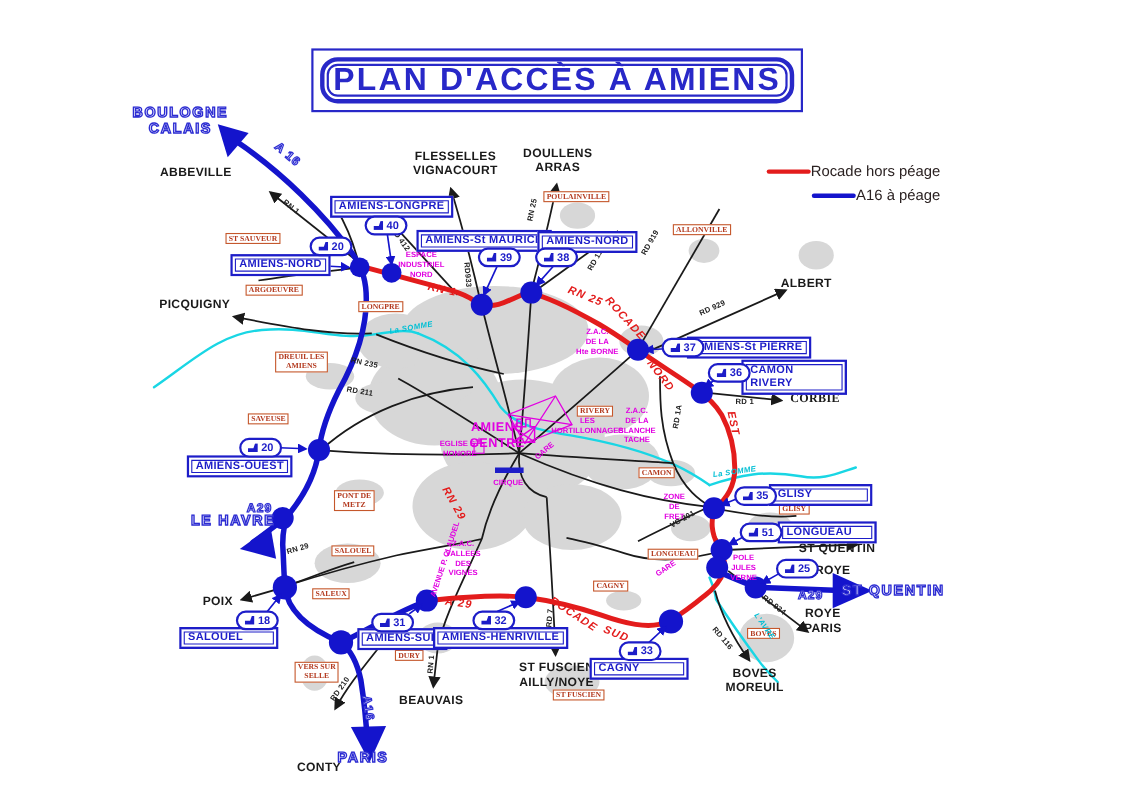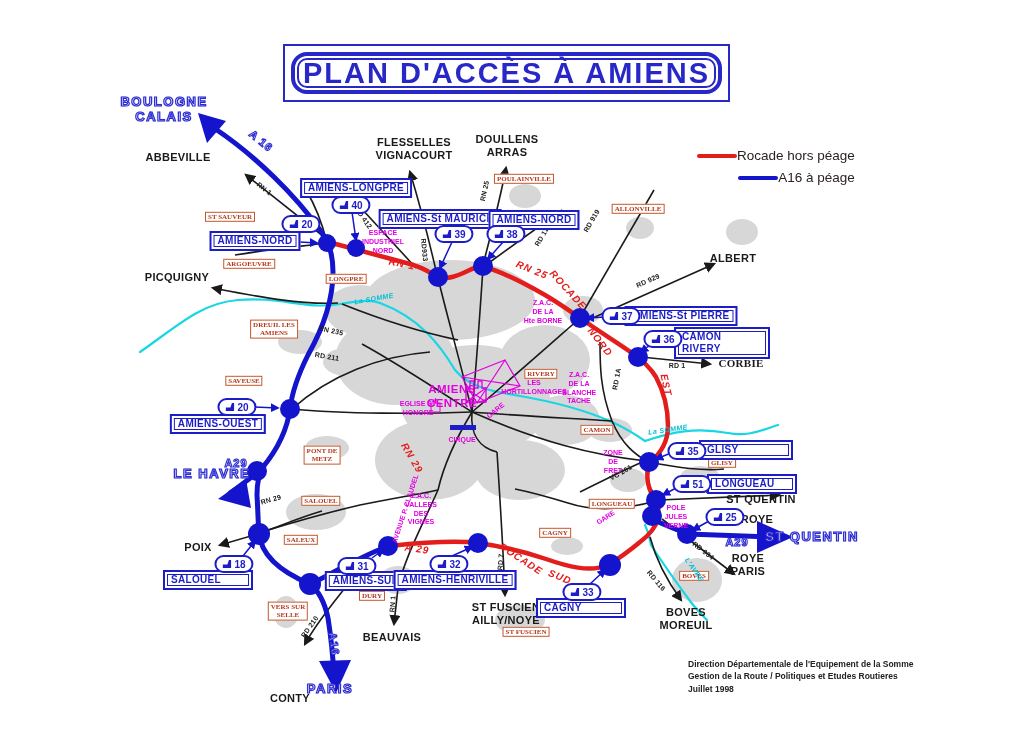--- a/index.html
+++ b/index.html
@@ -409,19 +409,14 @@
   <div class="leg-row">
     <span class="leg-line" id="leg0" style="background: rgb(227, 28, 28);"></span>
     <span class="leg-text">Rocade hors péage</span>
   </div>
   <div class="leg-row">
     <span class="leg-line" id="leg1" style="background: rgb(20, 20, 204);"></span>
     <span class="leg-text">A16 à péage</span>
   </div>
 </div>
 
-<div id="credits">
-  <div>Direction Départementale de l'Equipement de la Somme</div>
-  <div>Gestion de la Route / Politiques et Etudes Routieres</div>
-  <div>Juillet 1998</div>
+
 </div>
 
-</div>
-
 </body></html>

